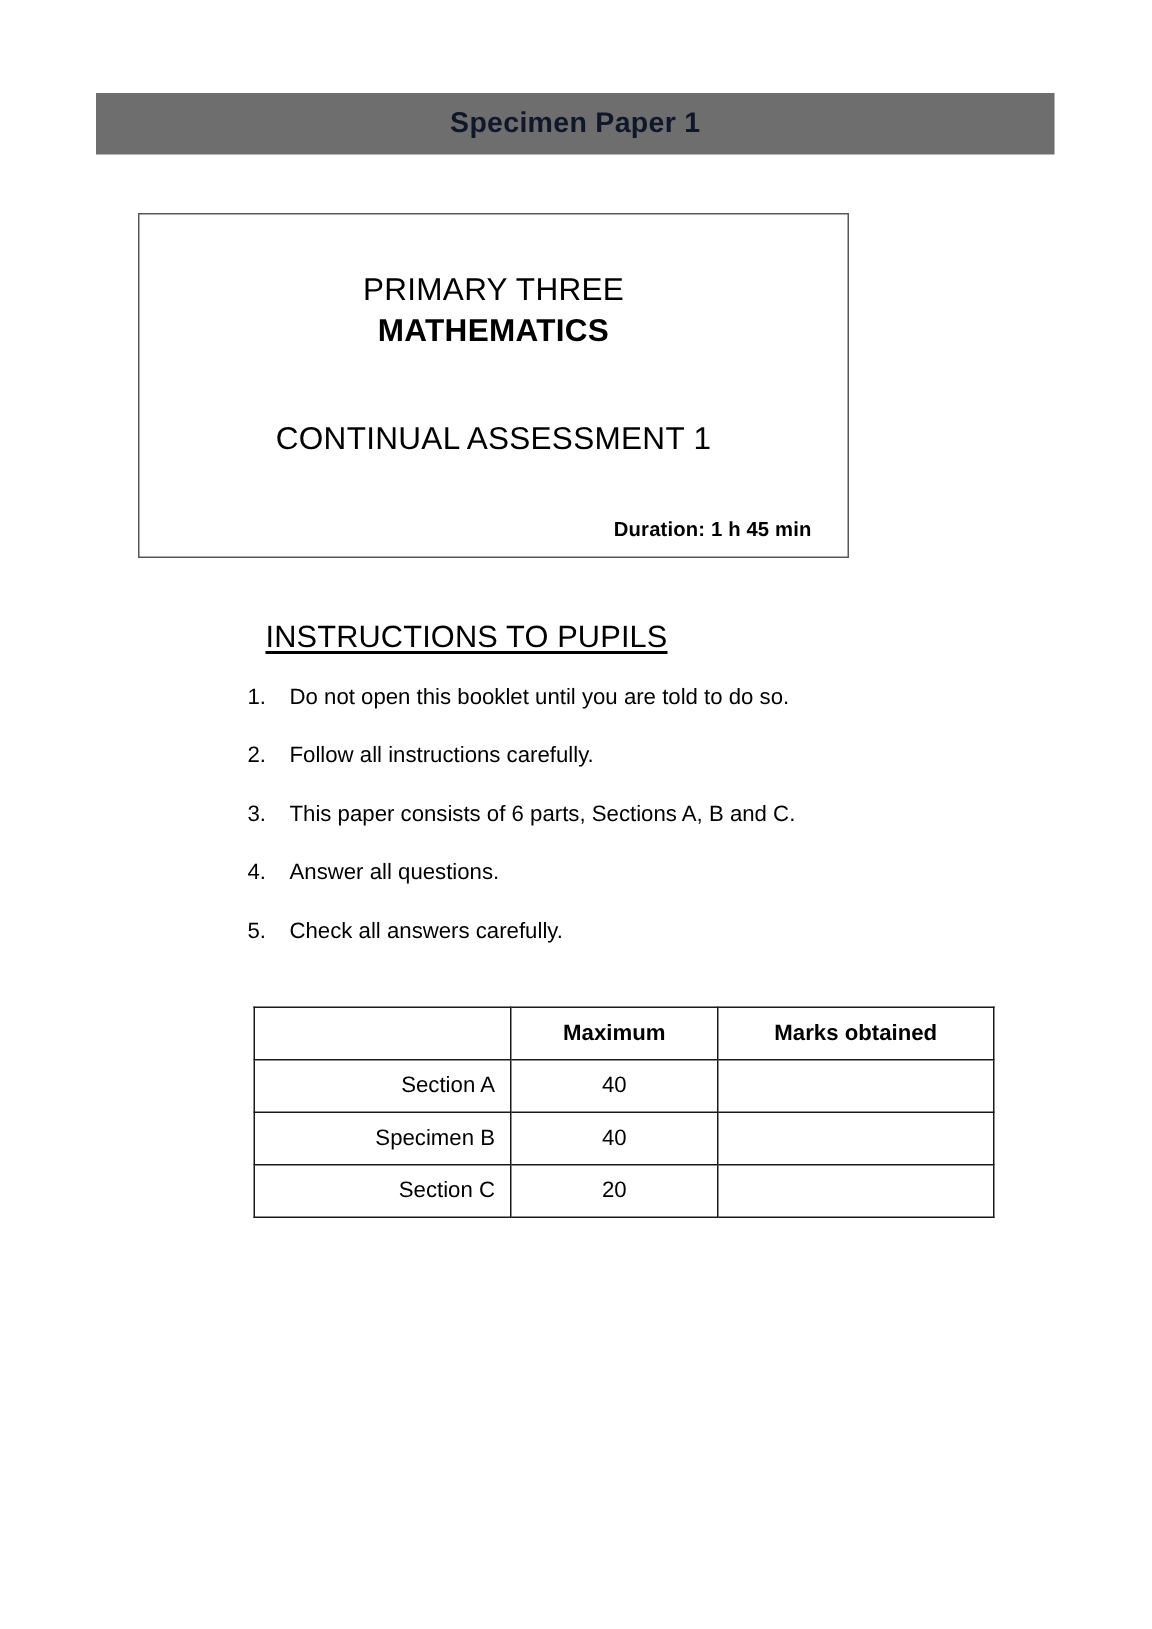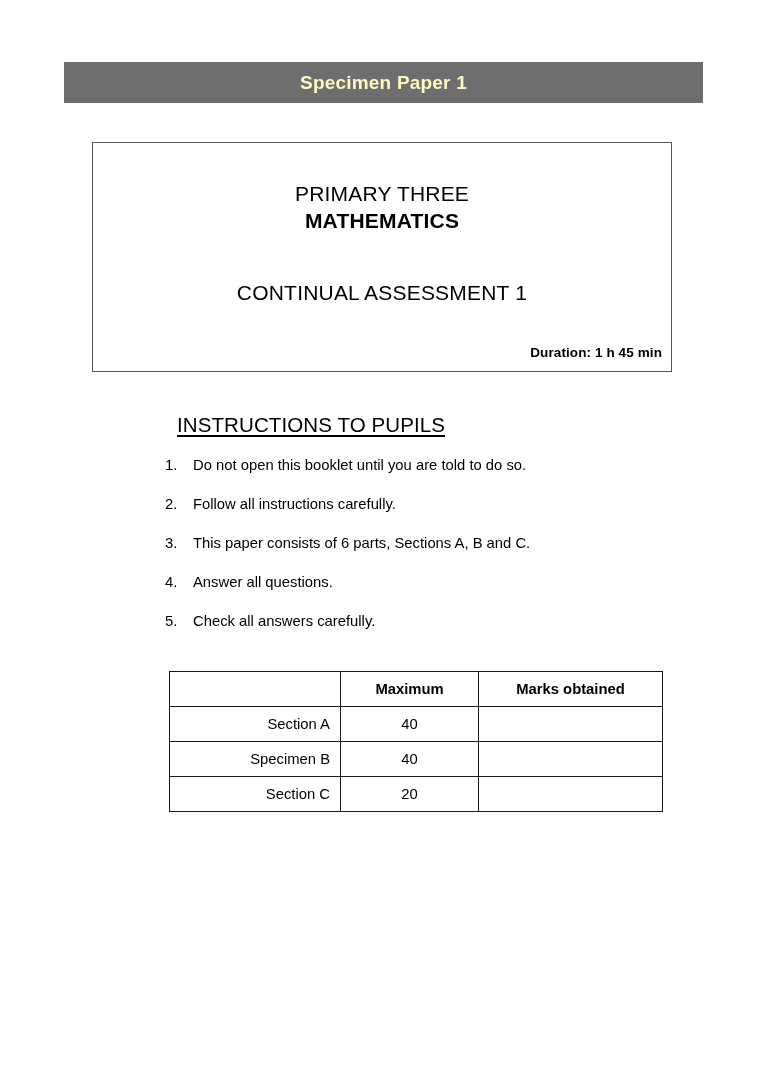--- a/index.html
+++ b/index.html
@@ -31,33 +31,33 @@
     left: 64px;
     top: 62px;
     width: 639px;
     height: 41px;
     background: #6e6e6e;
     display: flex;
     align-items: center;
     justify-content: center;
   }
   .header-bar-title {
-    color: #fef9c3;
+    color: #0f172a;
     font-size: 19px;
     font-weight: bold;
     letter-spacing: 0.2px;
     line-height: 1;
   }
 
   
   .title-box {
     position: absolute;
     left: 92px;
     top: 142px;
-    width: 580px;
+    width: 474px;
     height: 230px;
     border: 1px solid #585858;
     box-sizing: border-box;
     background: #ffffff;
   }
   .title-stack {
     position: absolute;
     left: 0;
     right: 0;
     top: 37px;
@@ -77,21 +77,21 @@
   }
   .title-line-assessment {
     font-size: 21px;
     font-weight: normal;
     line-height: 27px;
     letter-spacing: 0.2px;
     margin-top: 44px;
   }
   .duration {
     position: absolute;
-    right: 9px;
+    right: 24px;
     bottom: 11px;
     font-size: 13.5px;
     font-weight: bold;
     letter-spacing: 0.1px;
   }
 
   
   .instructions {
     position: absolute;
     left: 165px;

